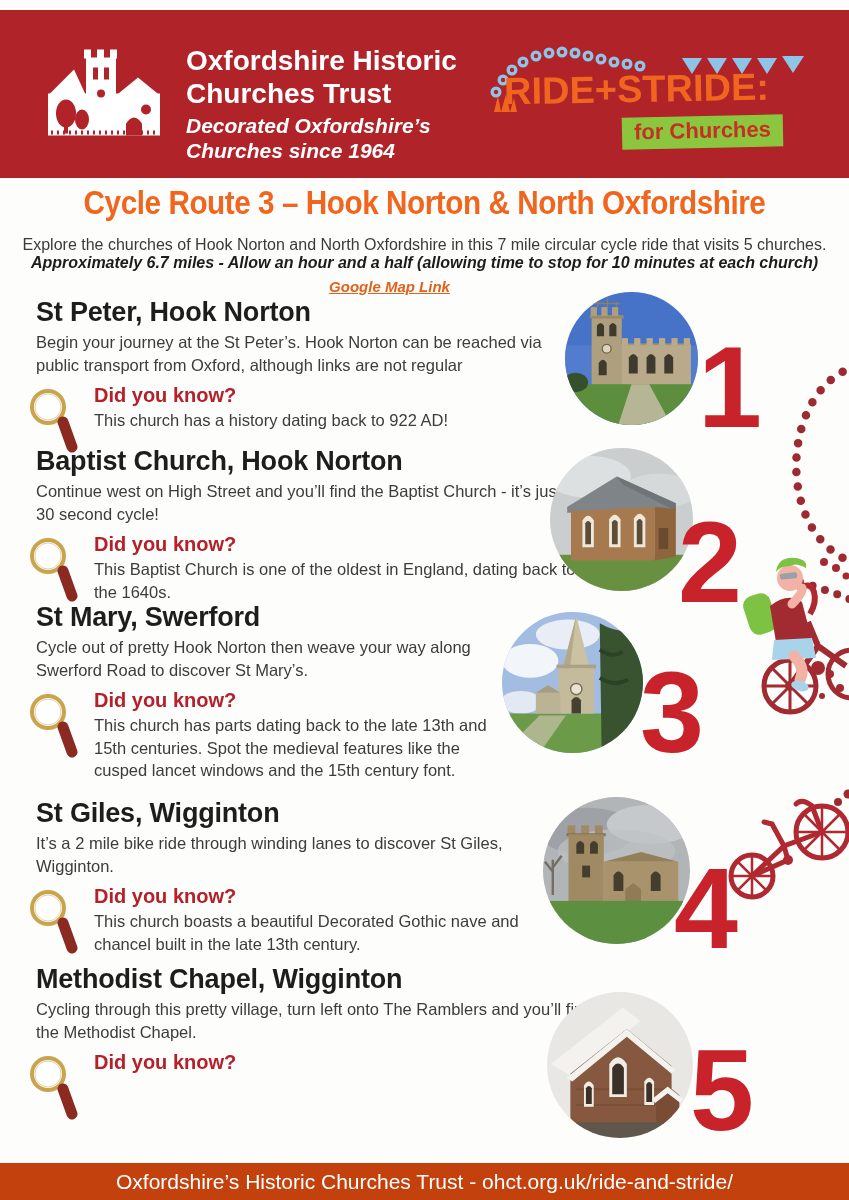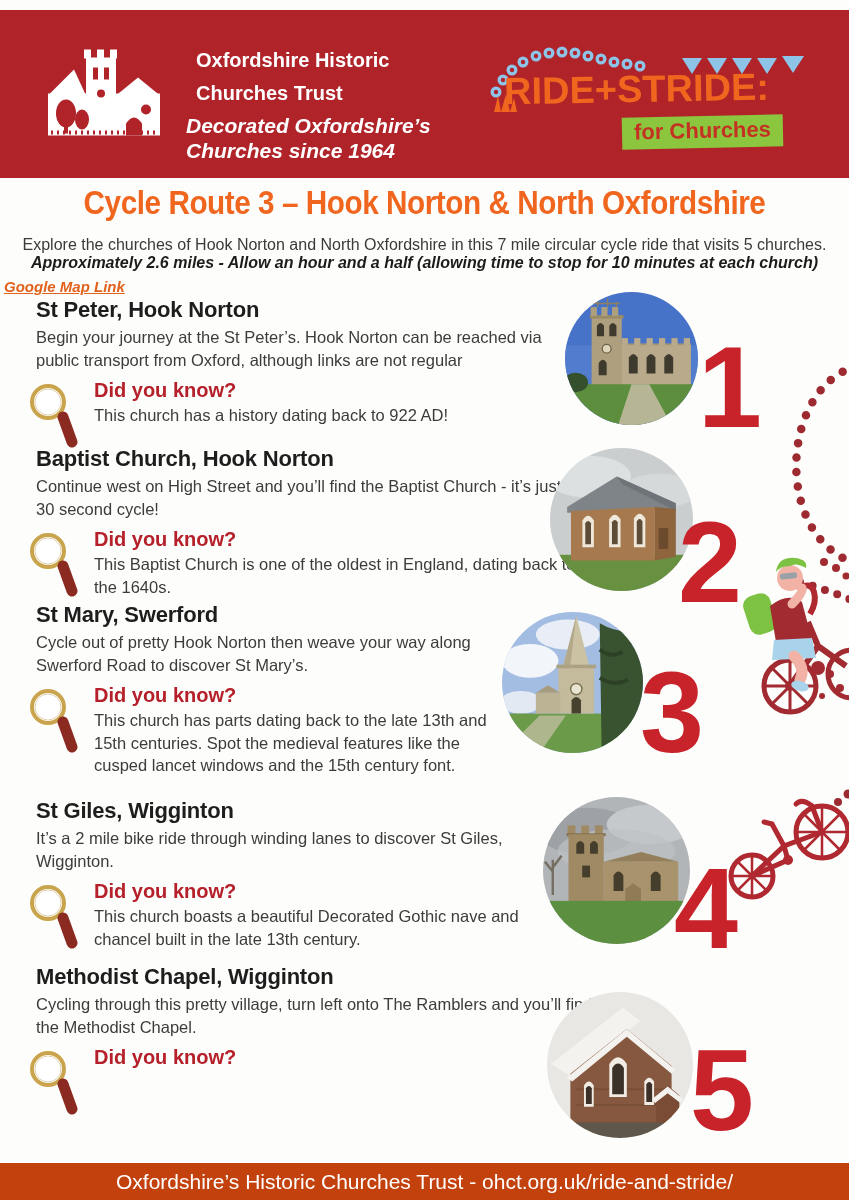--- a/index.html
+++ b/index.html
@@ -1,39 +1,39 @@
 <!DOCTYPE html>
 <html><head>
 <meta charset="utf-8">
 <style>
   html,body{margin:0;padding:0;background:#fff;}
   .page{position:relative;width:849px;height:1200px;background:#fdfdfb;overflow:hidden;
         font-family:"Liberation Sans",sans-serif;}
   
   .banner{position:absolute;left:0;top:10px;width:849px;height:168px;background:#af2329;}
   .logo{position:absolute;left:34px;top:26px;width:140px;height:128px;}
-  .org-name{position:absolute;left:196px;top:34px;font-size:20px;font-weight:700;color:#fff;line-height:33px;}
+  .org-name{position:absolute;left:186px;top:34px;font-size:28px;font-weight:700;color:#fff;line-height:33px;}
   .tagline{position:absolute;left:186px;top:103px;font-size:21px;font-style:italic;font-weight:600;color:#fff;line-height:25px;}
   .rs{position:absolute;left:486px;top:22px;width:360px;height:132px;}
   .rs-deco{position:absolute;left:0;top:0;width:360px;height:132px;}
   .rs-text{position:absolute;left:18px;top:36px;font-size:38px;font-weight:800;color:#f0661f;
            letter-spacing:0;transform:rotate(-1deg);white-space:nowrap;}
   .rs-green{position:absolute;left:136px;top:84px;background:#8cc63e;color:#c43122;font-weight:800;
             font-size:22px;padding:2px 12px 4px;transform:rotate(-1.2deg);white-space:nowrap;}
   
   .route-title{position:absolute;left:0;top:184px;width:849px;text-align:center;font-size:33px;
                font-weight:800;color:#f0661f;letter-spacing:-0.5px;transform:scaleX(0.9);transform-origin:center;white-space:nowrap;}
   .intro1{position:absolute;left:0;top:236px;width:849px;text-align:center;font-size:16px;color:#3a3a3a;}
   .intro2{position:absolute;left:0;top:254px;width:849px;text-align:center;font-size:16px;font-weight:700;
           font-style:italic;color:#1c1c1c;}
-  .maplink-row{position:absolute;left:4px;top:278px;width:747px;text-align:left;}
+  .maplink-row{position:absolute;left:16px;top:278px;width:747px;text-align:center;}
   .maplink{color:#e0621c;font-weight:700;font-style:italic;font-size:15px;text-decoration:underline;cursor:pointer;}
   
   .sec{position:absolute;left:36px;}
-  .sec h2{margin:0;font-size:22px;font-weight:700;color:#1d1d1d;letter-spacing:-0.2px;}
+  .sec h2{margin:0;font-size:27px;font-weight:700;color:#1d1d1d;letter-spacing:-0.2px;}
   .sec .desc{margin:3px 0 0;font-size:16.5px;line-height:1.42;color:#3c3c3c;}
   .dyk{position:relative;margin-top:6px;padding-left:58px;min-height:74px;}
   .dyk .mag{position:absolute;left:-10px;top:1px;width:52px;height:76px;}
   .dyk .label{font-size:20px;font-weight:700;color:#b5202a;}
   .dyk .fact{margin-top:2px;font-size:16.5px;line-height:1.38;color:#3c3c3c;}
   .s1{top:297px}.s2{top:446px}.s3{top:602px}.s4{top:798px}.s5{top:964px}
   .s1 .desc{width:540px}.s2 .desc{width:552px}.s3 .desc{width:435px}.s4 .desc{width:475px}.s5 .desc{width:575px}
   .s1 .fact{width:475px}.s2 .fact{width:490px}.s3 .fact{width:420px}.s4 .fact{width:435px}.s5 .fact{width:435px}
   
   .photo{position:absolute;border-radius:50%;overflow:hidden;}
@@ -148,21 +148,21 @@
             <path d="M24 80 L28 66 L31 80 Z"></path>
         </g>
       </svg>
       <div class="rs-text">RIDE+STRIDE:</div>
       <div class="rs-green">for Churches</div>
     </div>
   </div>
 
   <div class="route-title">Cycle Route 3 – Hook Norton &amp; North Oxfordshire</div>
   <div class="intro1">Explore the churches of Hook Norton and North Oxfordshire in this 7 mile circular cycle ride that visits 5 churches.</div>
-  <div class="intro2">Approximately 2.6 miles - Allow an hour and a half (allowing time to stop for 10 minutes at each church)</div>
+  <div class="intro2">Approximately 6.7 miles - Allow an hour and a half (allowing time to stop for 10 minutes at each church)</div>
   <div class="maplink-row">
     <a class="maplink">Google Map Link</a>
   </div>
 
   <div class="sec s1">
     <h2>St Peter, Hook Norton</h2>
     <p class="desc">Begin your journey at the St Peter’s. Hook Norton can be reached via public transport from Oxford, although links are not regular</p>
     <div class="dyk">
       <svg class="mag">
           <use href="#mag"></use>

